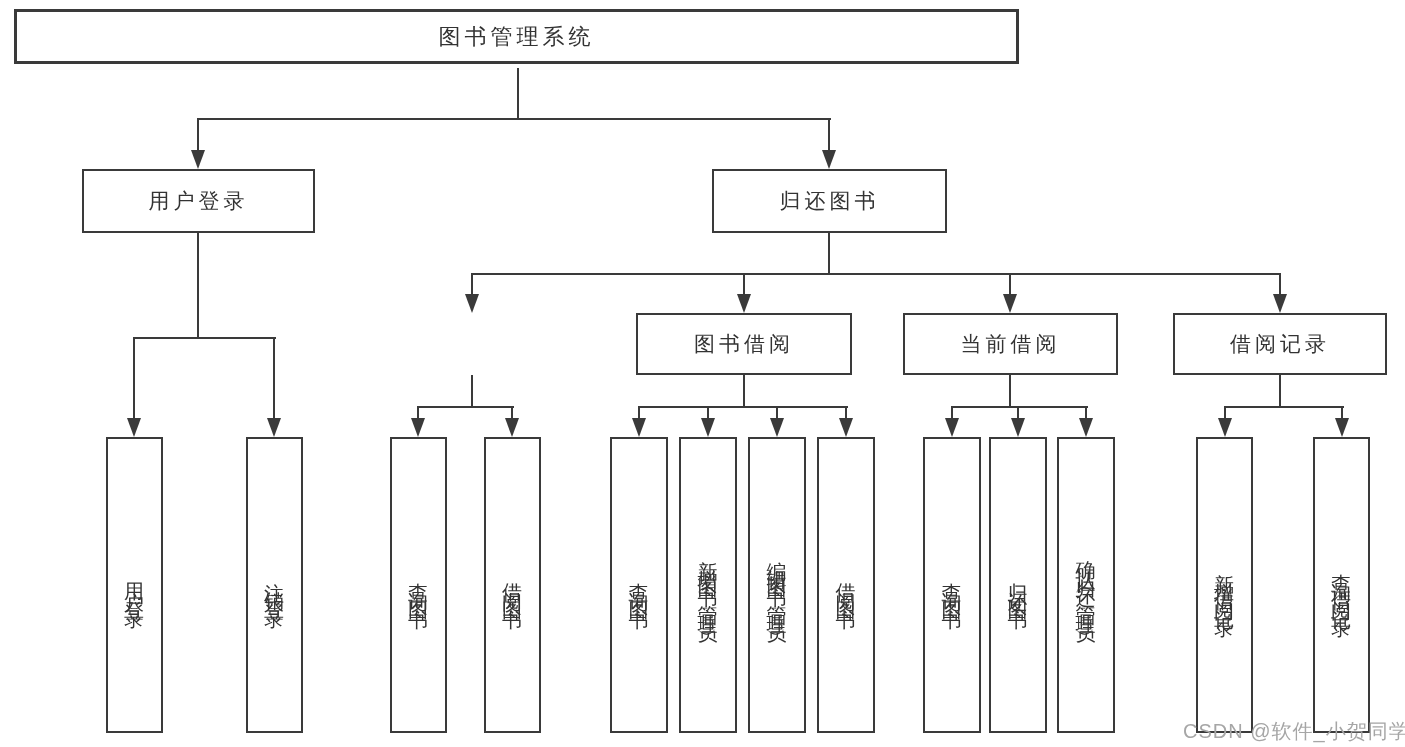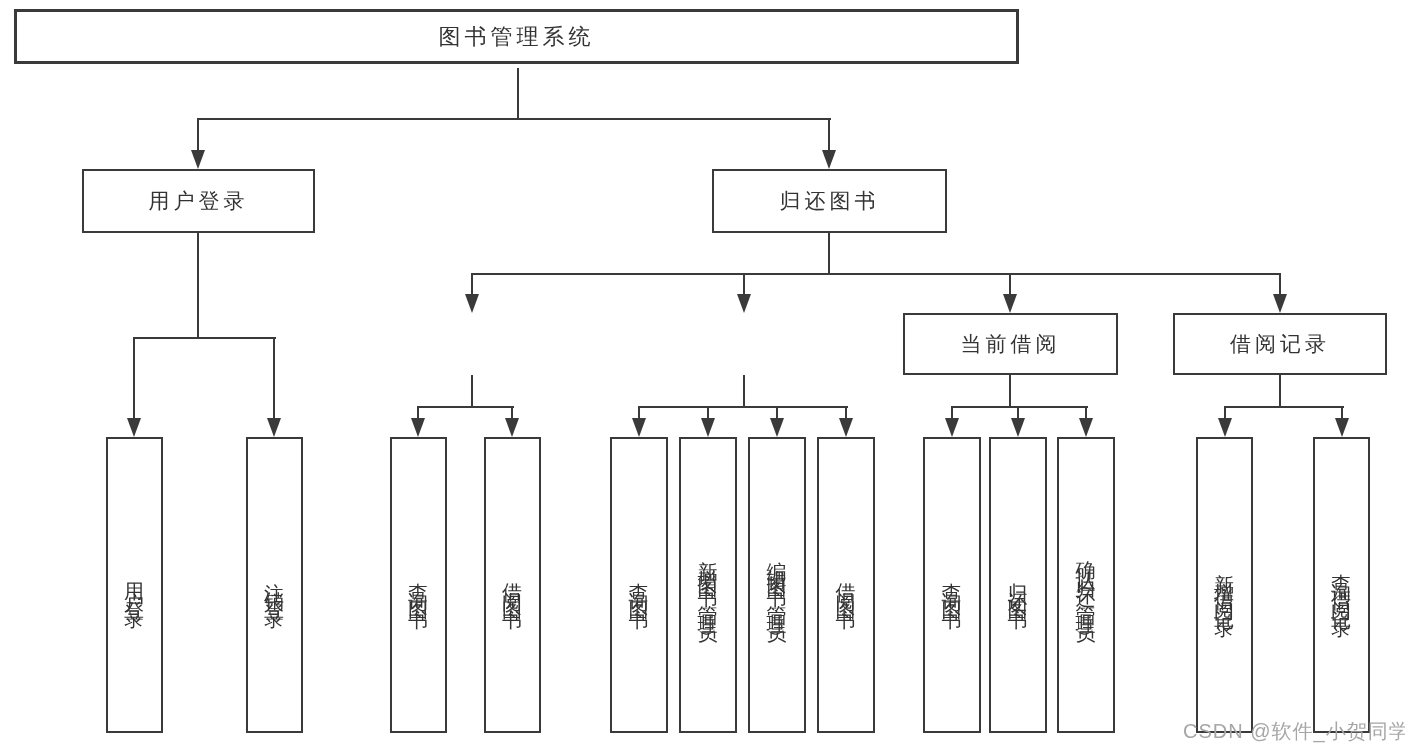--- a/index.html
+++ b/index.html
@@ -92,20 +92,23 @@
   <div class="line" style="left:471px; top:273px; width:810px; height:2px;"></div>
   <div class="line" style="left:471px; top:275px; width:2px; height:21px;"></div>
   <div class="ahead" style="left:465px; top:294px;"></div>
   <div class="line" style="left:743px; top:275px; width:2px; height:21px;"></div>
   <div class="ahead" style="left:737px; top:294px;"></div>
   <div class="line" style="left:1009px; top:275px; width:2px; height:21px;"></div>
   <div class="ahead" style="left:1003px; top:294px;"></div>
   <div class="line" style="left:1279px; top:275px; width:2px; height:21px;"></div>
   <div class="ahead" style="left:1273px; top:294px;"></div>
 
+  <div class="box mid" style="left:636px; top:313px; width:216px; height:62px;">
+    <span>图书借阅</span>
+  </div>
   <div class="box mid" style="left:1173px; top:313px; width:214px; height:62px;">
     <span>借阅记录</span>
   </div>
   <div class="box mid" style="left:903px; top:313px; width:215px; height:62px;">
     <span>当前借阅</span>
   </div>
 
   <div class="line" style="left:471px; top:375px; width:2px; height:32px;"></div>
   <div class="line" style="left:417px; top:406px; width:97px; height:2px;"></div>
   <div class="line" style="left:417px; top:408px; width:2px; height:12px;"></div>

